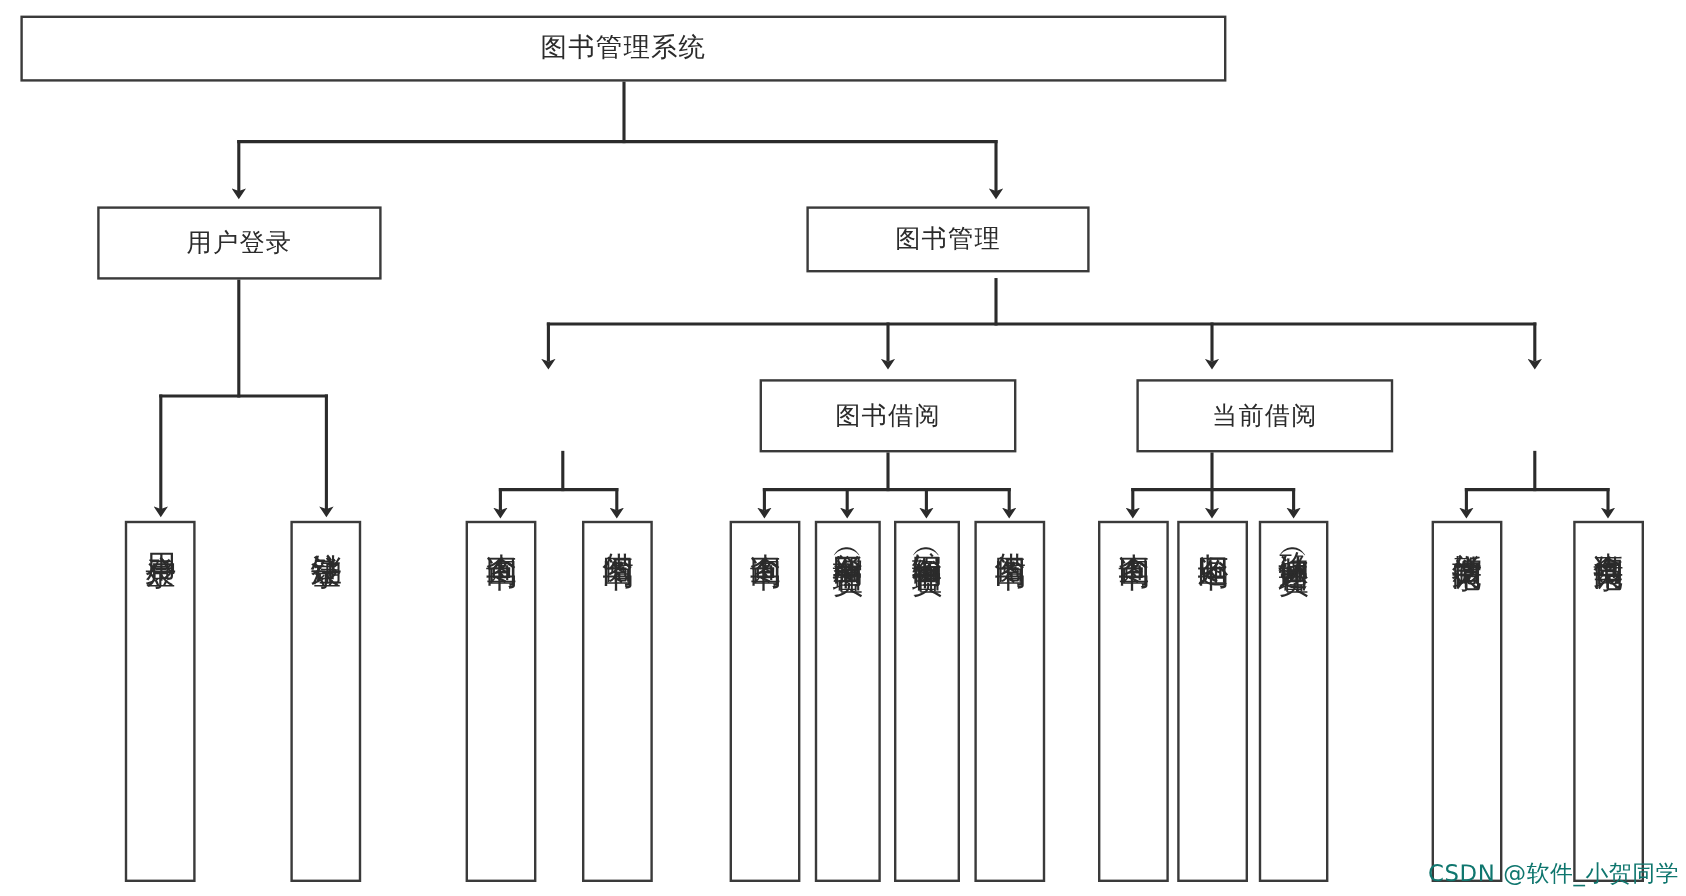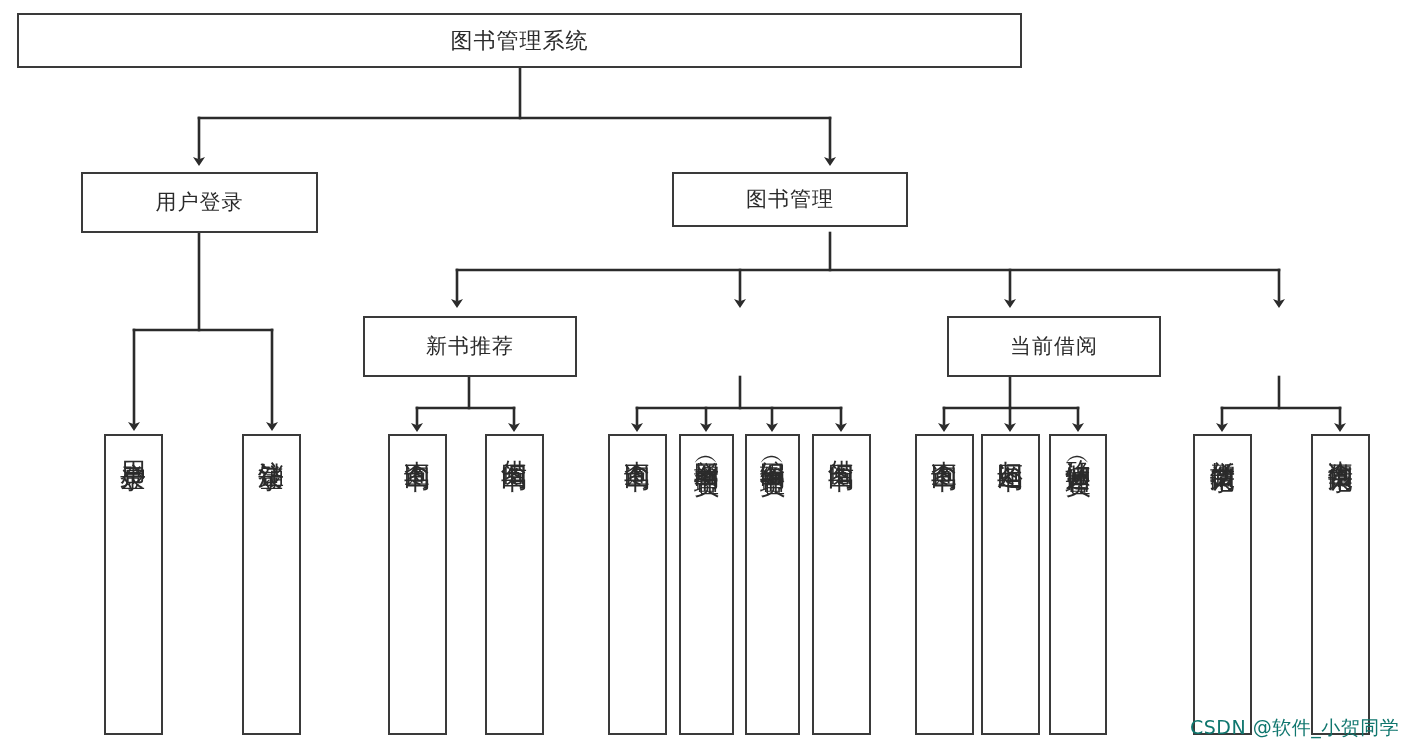--- a/index.html
+++ b/index.html
@@ -117,22 +117,22 @@
     <span class="label">图书管理系统</span>
   </div>
 
   <div class="node h" style="left:81px;top:172px;width:237px;height:61px;">
     <span class="label">用户登录</span>
   </div>
   <div class="node h" style="left:672px;top:172px;width:236px;height:55px;">
     <span class="label">图书管理</span>
   </div>
 
-  <div class="node h" style="left:363px;top:316px;width:214px;height:61px;">
-    <span class="label">新书推荐</span>
+  <div class="node h" style="left:633px;top:316px;width:214px;height:61px;">
+    <span class="label">图书借阅</span>
   </div>
   <div class="node h" style="left:903px;top:316px;width:214px;height:61px;margin-left:44px;">
     <span class="label">当前借阅</span>
   </div>
 
   <div class="node v" style="left:104px;top:434px;width:59px;height:301px;">
     <span class="label">用户登录</span>
   </div>
   <div class="node v" style="left:242px;top:434px;width:59px;height:301px;">
     <span class="label">注销登录</span>

